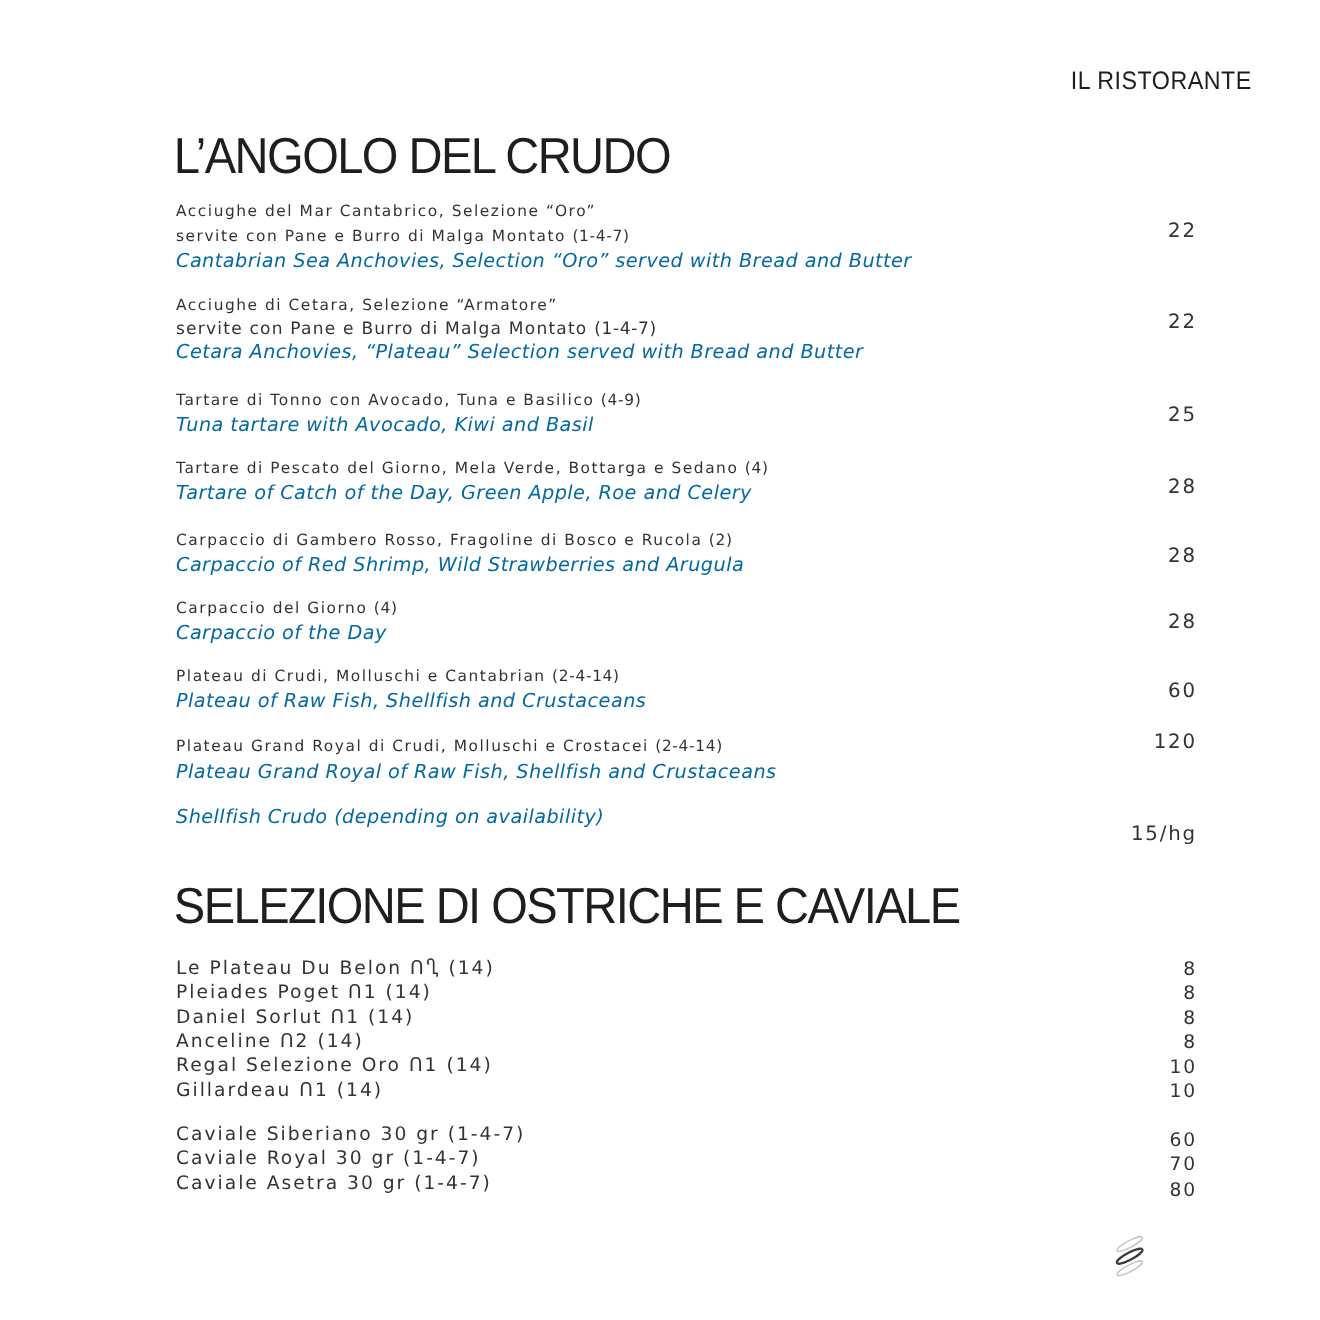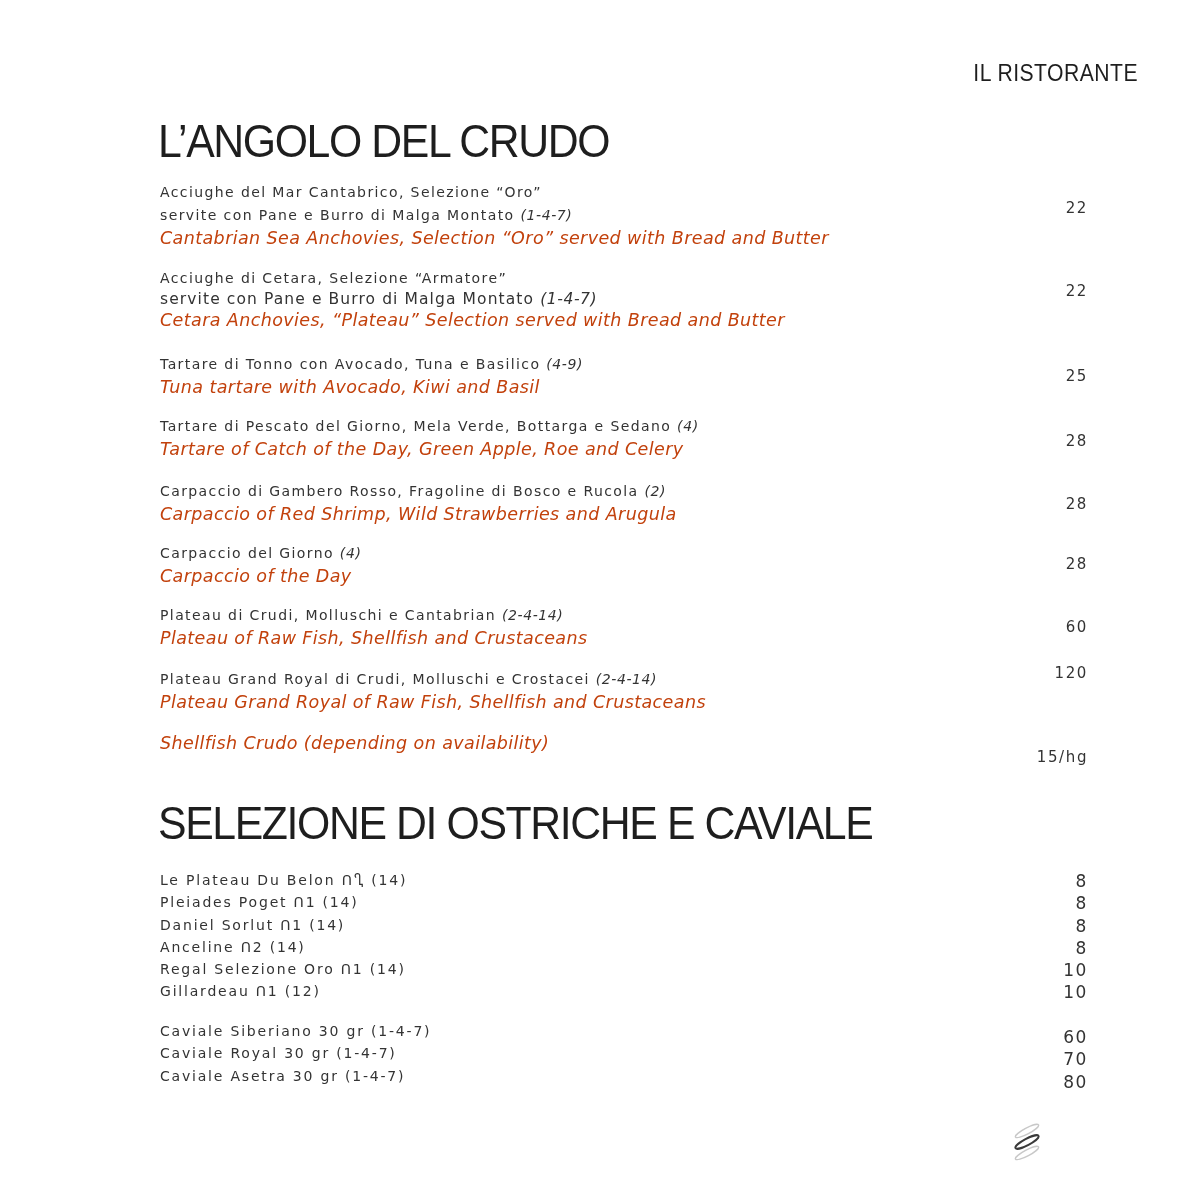--- a/index.html
+++ b/index.html
@@ -7,25 +7,25 @@
       font-family: "DejaVu Sans", sans-serif; color: #2b2b2b; }
     .header-label { position: absolute; top: 60px; right: 62px; font-family: "Liberation Sans", sans-serif;
       font-size: 23px; letter-spacing: 0.5px; color: #1e1e1e; font-weight: 400; transform: scaleX(0.92); transform-origin: right; }
     .section-title { position: absolute; left: 158px; font-family: "Liberation Sans", sans-serif; font-weight: 400;
       color: #1e1e1e; font-size: 46px; letter-spacing: -1.5px; transform: scaleX(0.93); transform-origin: left; white-space: nowrap; }
     #title-crudo { top: 114px; }
     #title-ostriche { top: 796px; }
     .item { position: absolute; left: 160px; width: 930px; }
     .item .it { font-size: 14px; letter-spacing: 1.4px; color: #333; line-height: 23px; white-space: nowrap; }
     .item .it.small { font-size: 15.5px; letter-spacing: 1.1px; }
-    .item .en { font-size: 17.5px; font-style: italic; color: #c2410c; line-height: 23px; letter-spacing: 0.4px; white-space: nowrap; }
-    .item .al { font-style: italic; letter-spacing: 0.6px; }
-    .price { position: absolute; right: 112px; font-size: 15px; letter-spacing: 1.6px; color: #333; text-align: right; }
+    .item .en { font-size: 17.5px; font-style: italic; color: #0369a1; line-height: 23px; letter-spacing: 0.4px; white-space: nowrap; }
+    .item .al { letter-spacing: 0.6px; }
+    .price { position: absolute; right: 112px; font-size: 18px; letter-spacing: 1.6px; color: #333; text-align: right; }
     .olist { position: absolute; left: 160px; }
-    .orow { font-size: 14px; letter-spacing: 1.8px; color: #333; line-height: 22.3px; white-space: nowrap; }
+    .orow { font-size: 17px; letter-spacing: 1.8px; color: #333; line-height: 22.3px; white-space: nowrap; }
     .plist { position: absolute; right: 112px; text-align: right; }
     .prow { font-size: 17px; letter-spacing: 1.6px; color: #333; line-height: 22.3px; }
     .logo { position: absolute; left: 1010px; top: 1122px; width: 34px; height: 42px; }
   </style>
 </head>
 <body>
 
 <div class="header-label">IL RISTORANTE</div>
 
 <div id="title-crudo" class="section-title">L’ANGOLO DEL CRUDO</div>
@@ -86,21 +86,21 @@
 <div class="price" style="top:748px">15/hg</div>
 
 <div id="title-ostriche" class="section-title">SELEZIONE DI OSTRICHE E CAVIALE</div>
 
 <div class="olist" style="top:869px">
   <div class="orow">Le Plateau Du Belon ՈႢ (14)</div>
   <div class="orow">Pleiades Poget Ո1 (14)</div>
   <div class="orow">Daniel Sorlut Ո1 (14)</div>
   <div class="orow">Anceline Ո2 (14)</div>
   <div class="orow">Regal Selezione Oro Ո1 (14)</div>
-  <div class="orow">Gillardeau Ո1 (12)</div>
+  <div class="orow">Gillardeau Ո1 (14)</div>
 </div>
 <div class="plist" style="top:870px">
   <div class="prow">8</div>
   <div class="prow">8</div>
   <div class="prow">8</div>
   <div class="prow">8</div>
   <div class="prow">10</div>
   <div class="prow">10</div>
 </div>
 

